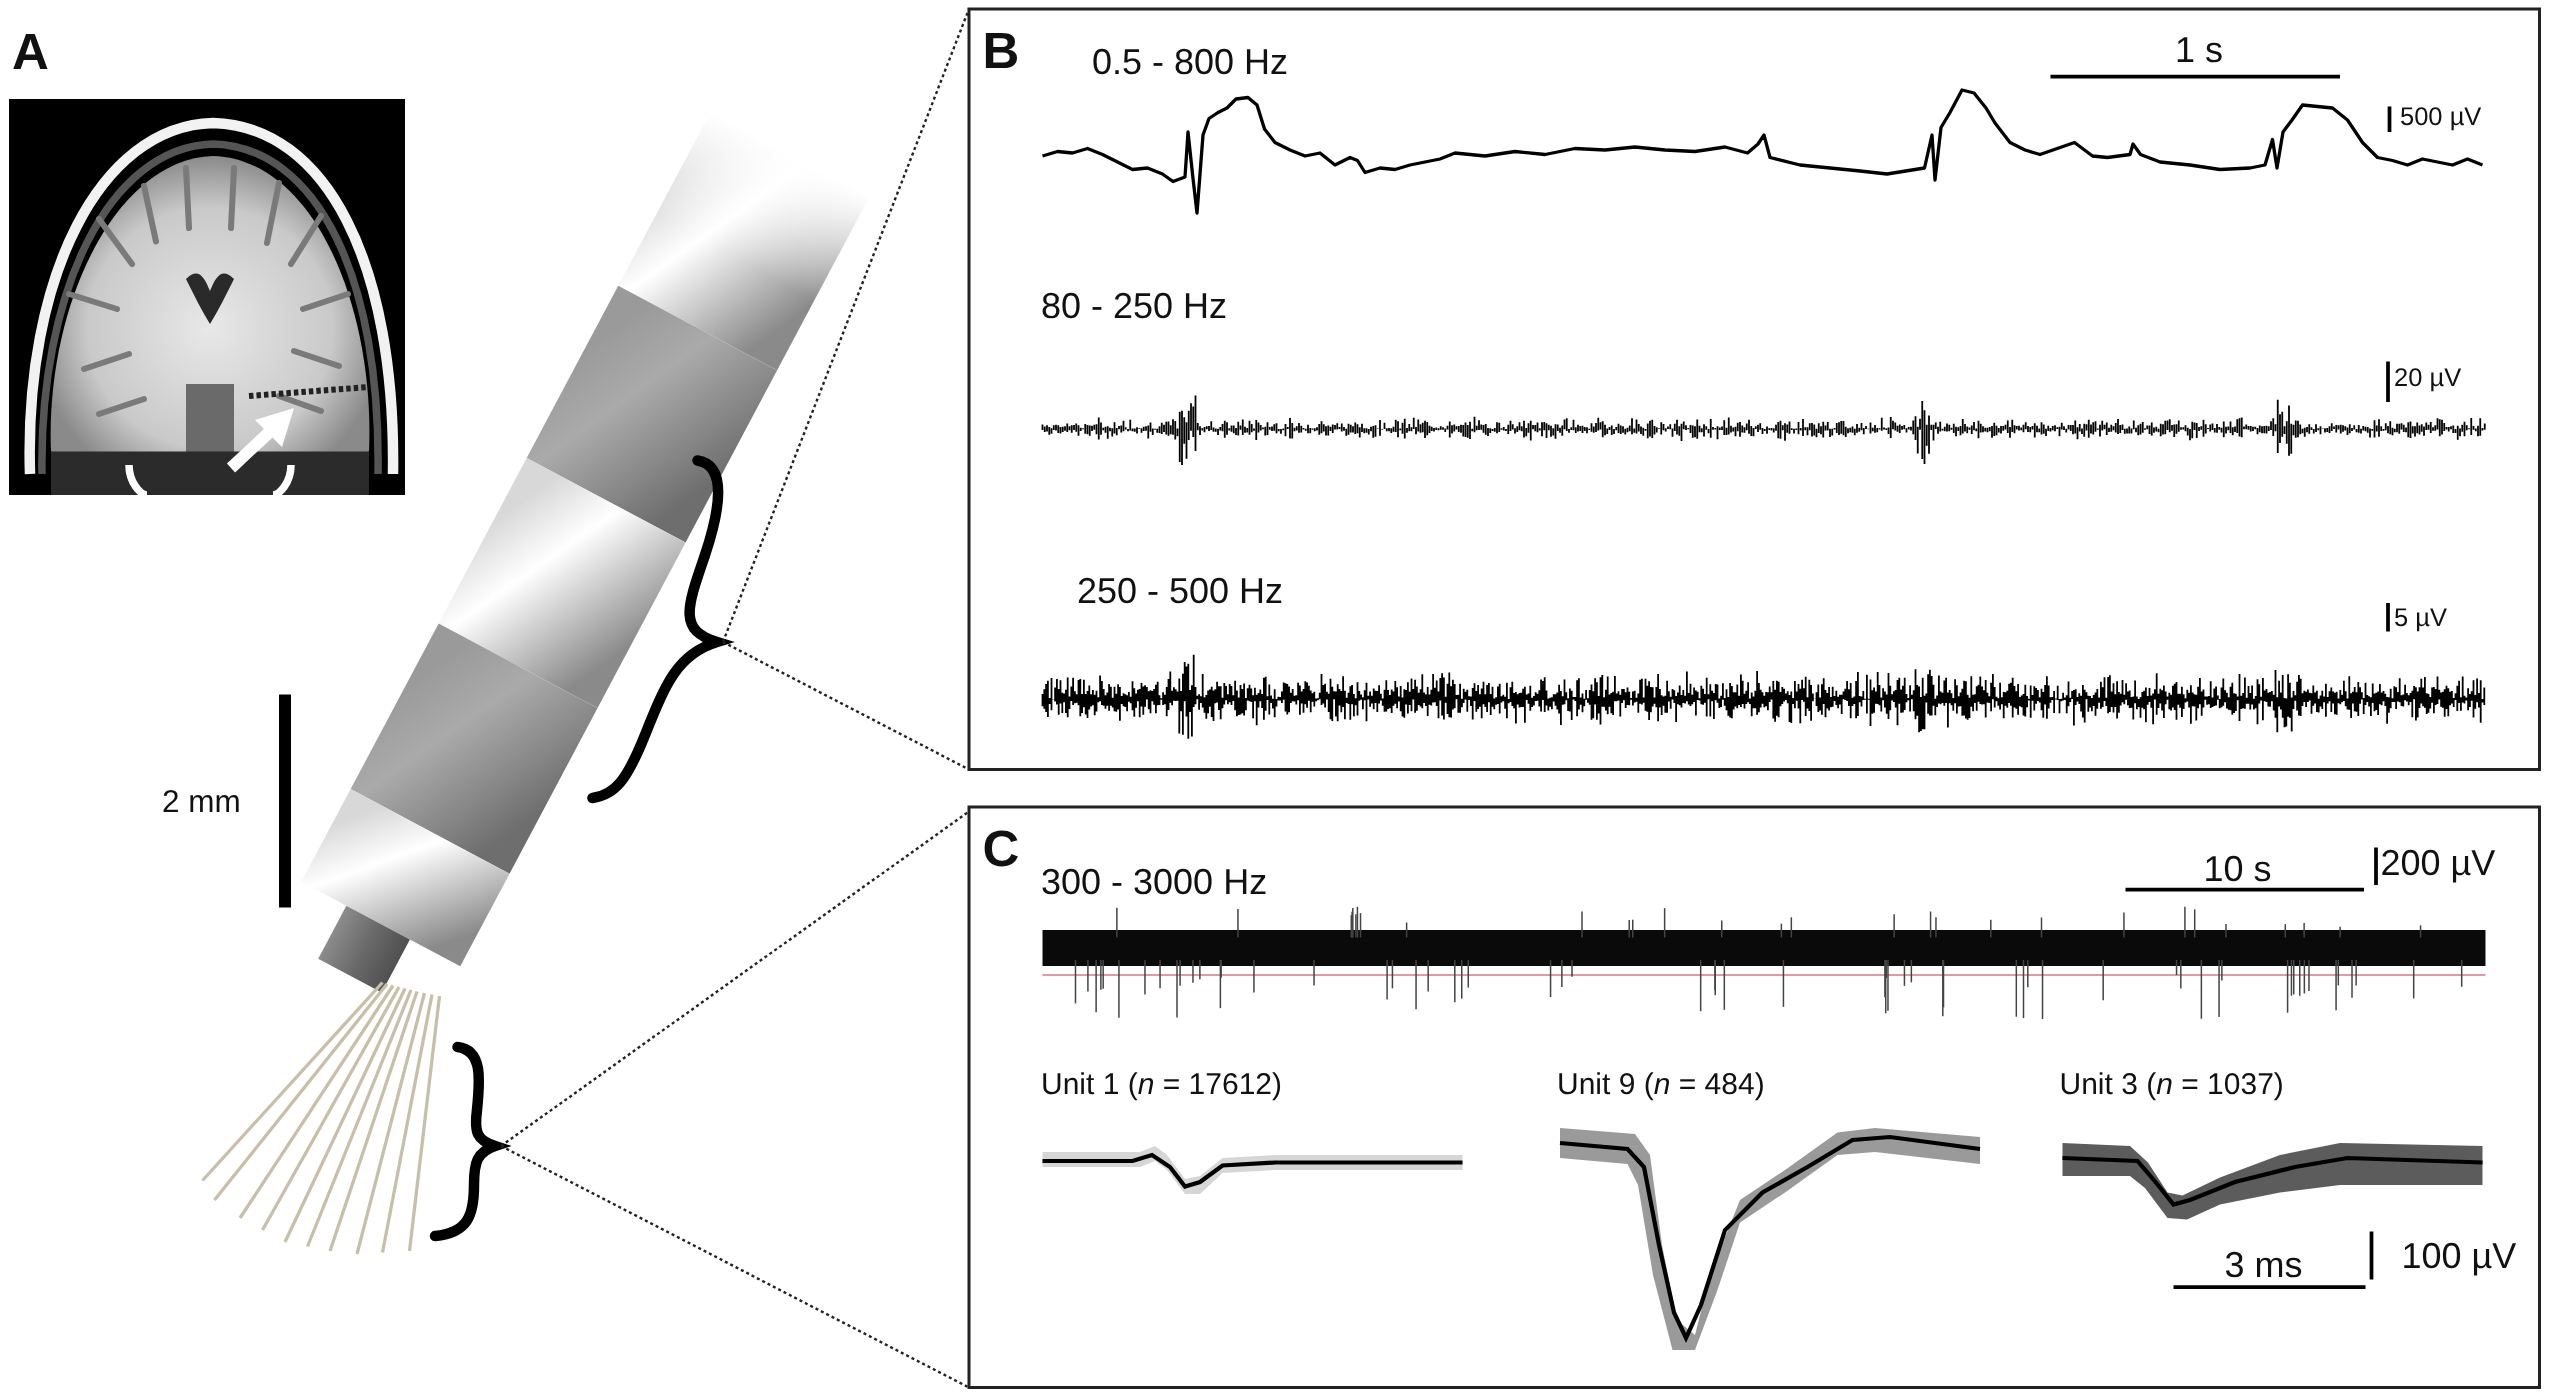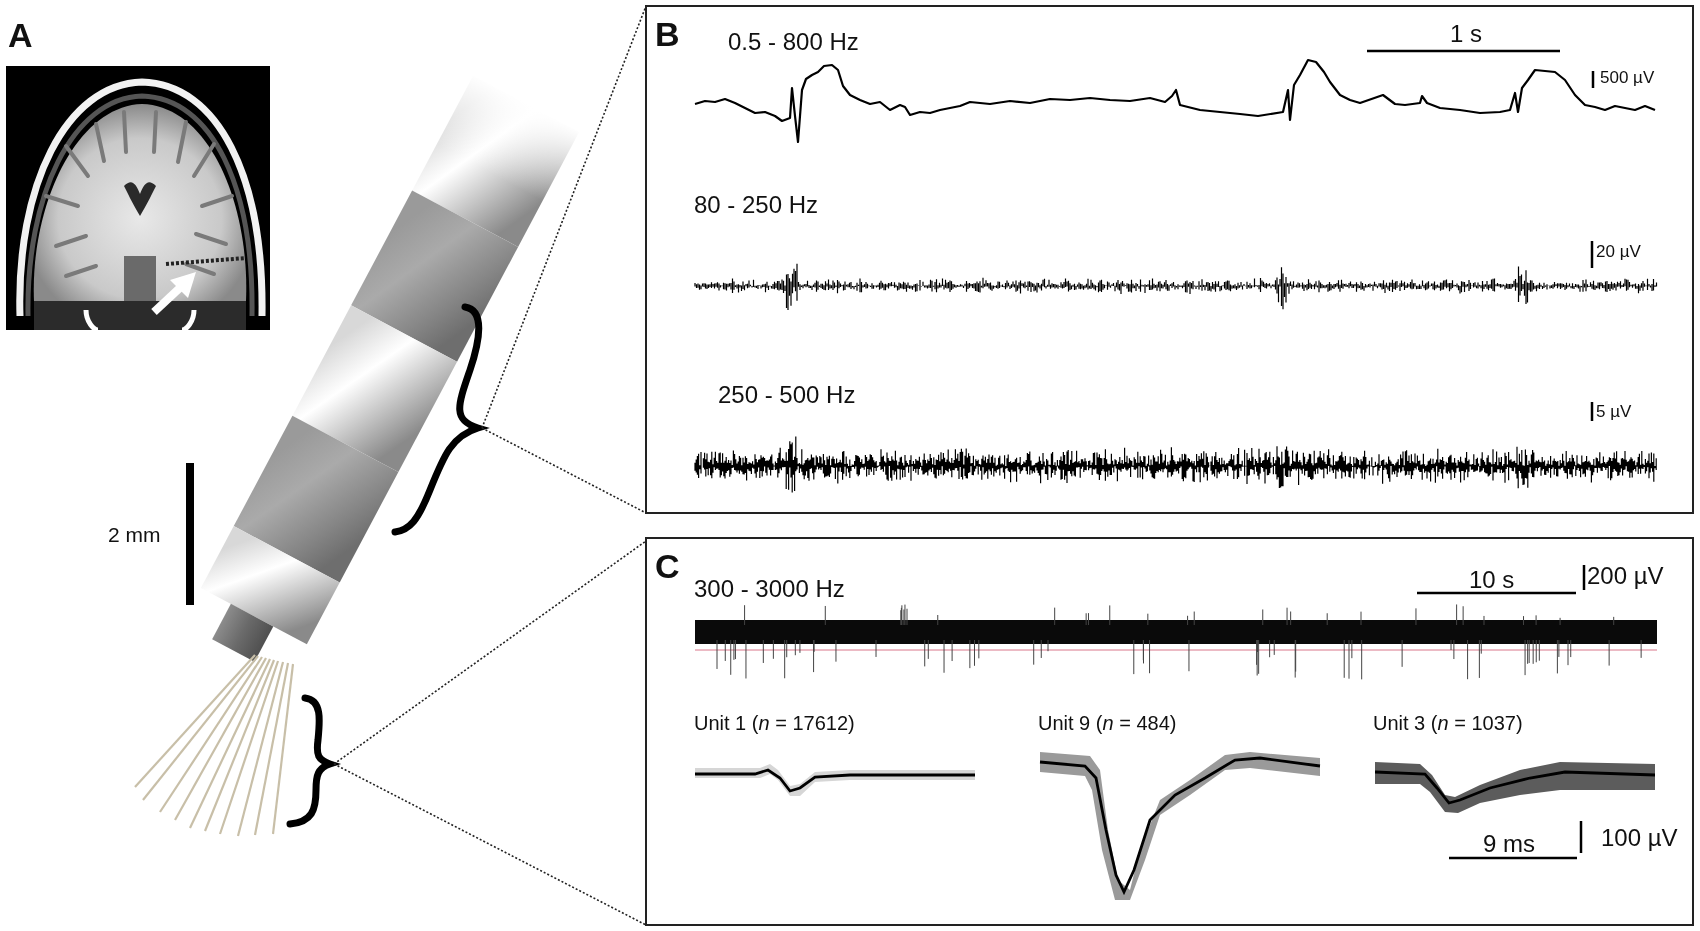--- a/index.html
+++ b/index.html
@@ -175,21 +175,21 @@
 <div class="abs unit-label" style="left:694px; top:713px;">
   <span>Unit 1</span> (<i>n</i> = <span>17612</span>)
 </div>
 <div class="abs unit-label" style="left:1038px; top:713px;">
   <span>Unit 9</span> (<i>n</i> = <span>484</span>)
 </div>
 <div class="abs unit-label" style="left:1373px; top:713px;">
   <span>Unit 3</span> (<i>n</i> = <span>1037</span>)
 </div>
 
-<div class="abs scale-label" style="left:1483px; top:832px; font-size:24px;">9 ms</div>
+<div class="abs scale-label" style="left:1483px; top:832px; font-size:24px;">3 ms</div>
 <div class="abs scale-label" style="left:1588px; top:826px; font-size:24px;margin-left:13px;">100 µV</div>
 
 <svg width="1700" height="931" viewBox="0 0 1700 931">
 
   <line x1="1417" y1="593" x2="1576" y2="593" stroke="#000" stroke-width="2.5"></line>
   <line x1="1584" y1="565" x2="1584" y2="590" stroke="#000" stroke-width="2.5"></line>
   <line x1="1449" y1="858" x2="1577" y2="858" stroke="#000" stroke-width="2.5"></line>
   <line x1="1581" y1="821" x2="1581" y2="853" stroke="#000" stroke-width="2.5"></line>
 
   <line x1="695" y1="650" x2="1657" y2="650" stroke="#d9768a" stroke-width="1"></line>

